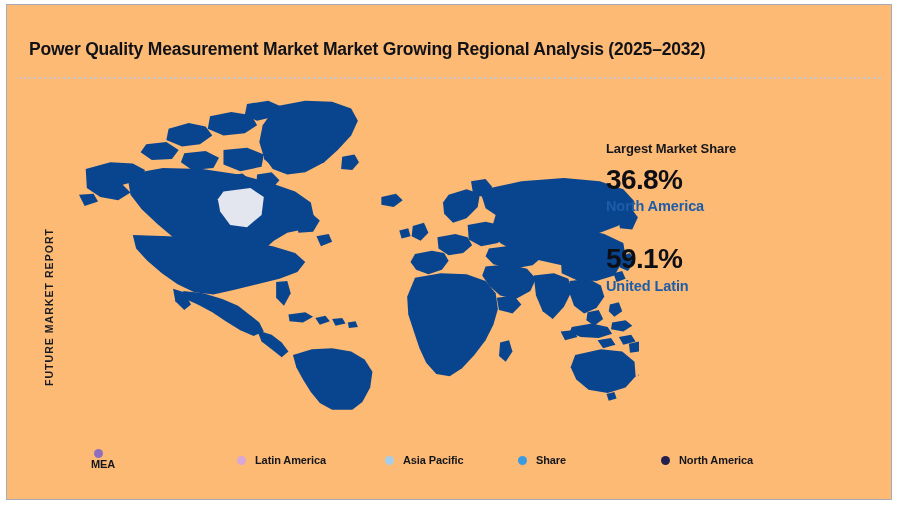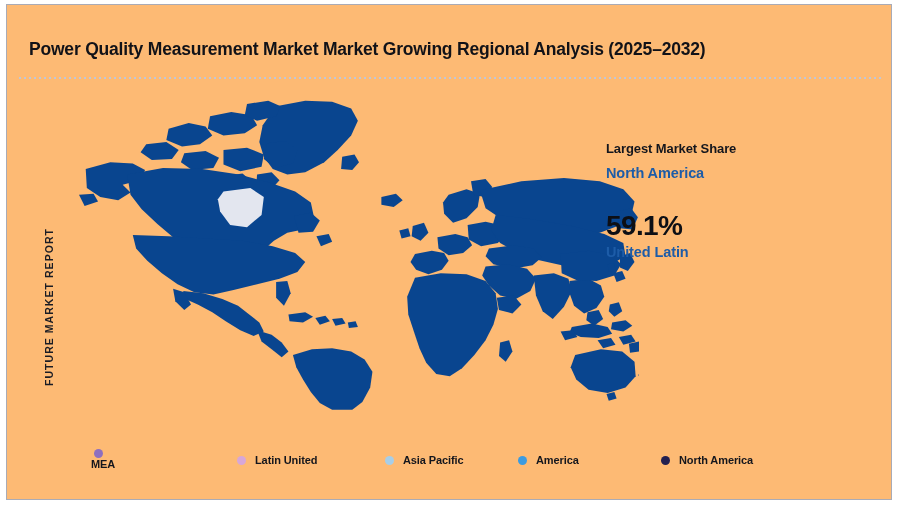--- a/index.html
+++ b/index.html
@@ -255,50 +255,51 @@
 
         <path fill="#09458f" d="M1000 500 L1000 498 L998 496 Z"></path>
       </g>
     </svg>
   </div>
 
   <div id="stats-panel">
 
     <div class="stat-block">
       <div class="stat-label">Largest Market Share</div>
+      <div class="stat-value">36.8%</div>
       <div class="stat-region">North America</div>
     </div>
 
     <div class="stat-block">
       <div class="stat-value">59.1%</div>
       <div class="stat-region">United Latin</div>
     </div>
 
   </div>
 
   <div id="legend">
 
     <div class="legend-item" style="left:0px;flex-direction:column;">
       <span class="legend-dot" style="background:#8e6fbf;"></span>
       <span class="legend-label">MEA</span>
     </div>
 
     <div class="legend-item" style="left:146px;">
       <span class="legend-dot" style="background:#d7a7d8;"></span>
-      <span class="legend-label">Latin United</span>
+      <span class="legend-label">Latin America</span>
     </div>
 
     <div class="legend-item" style="left:294px;">
       <span class="legend-dot" style="background:#a7cee8;"></span>
       <span class="legend-label">Asia Pacific</span>
     </div>
 
     <div class="legend-item" style="left:427px;">
       <span class="legend-dot" style="background:#3c9be0;"></span>
-      <span class="legend-label">America</span>
+      <span class="legend-label">Share</span>
     </div>
 
     <div class="legend-item" style="left:570px;">
       <span class="legend-dot" style="background:#232050;"></span>
       <span class="legend-label">North America</span>
     </div>
 
   </div>
 
 </div>

